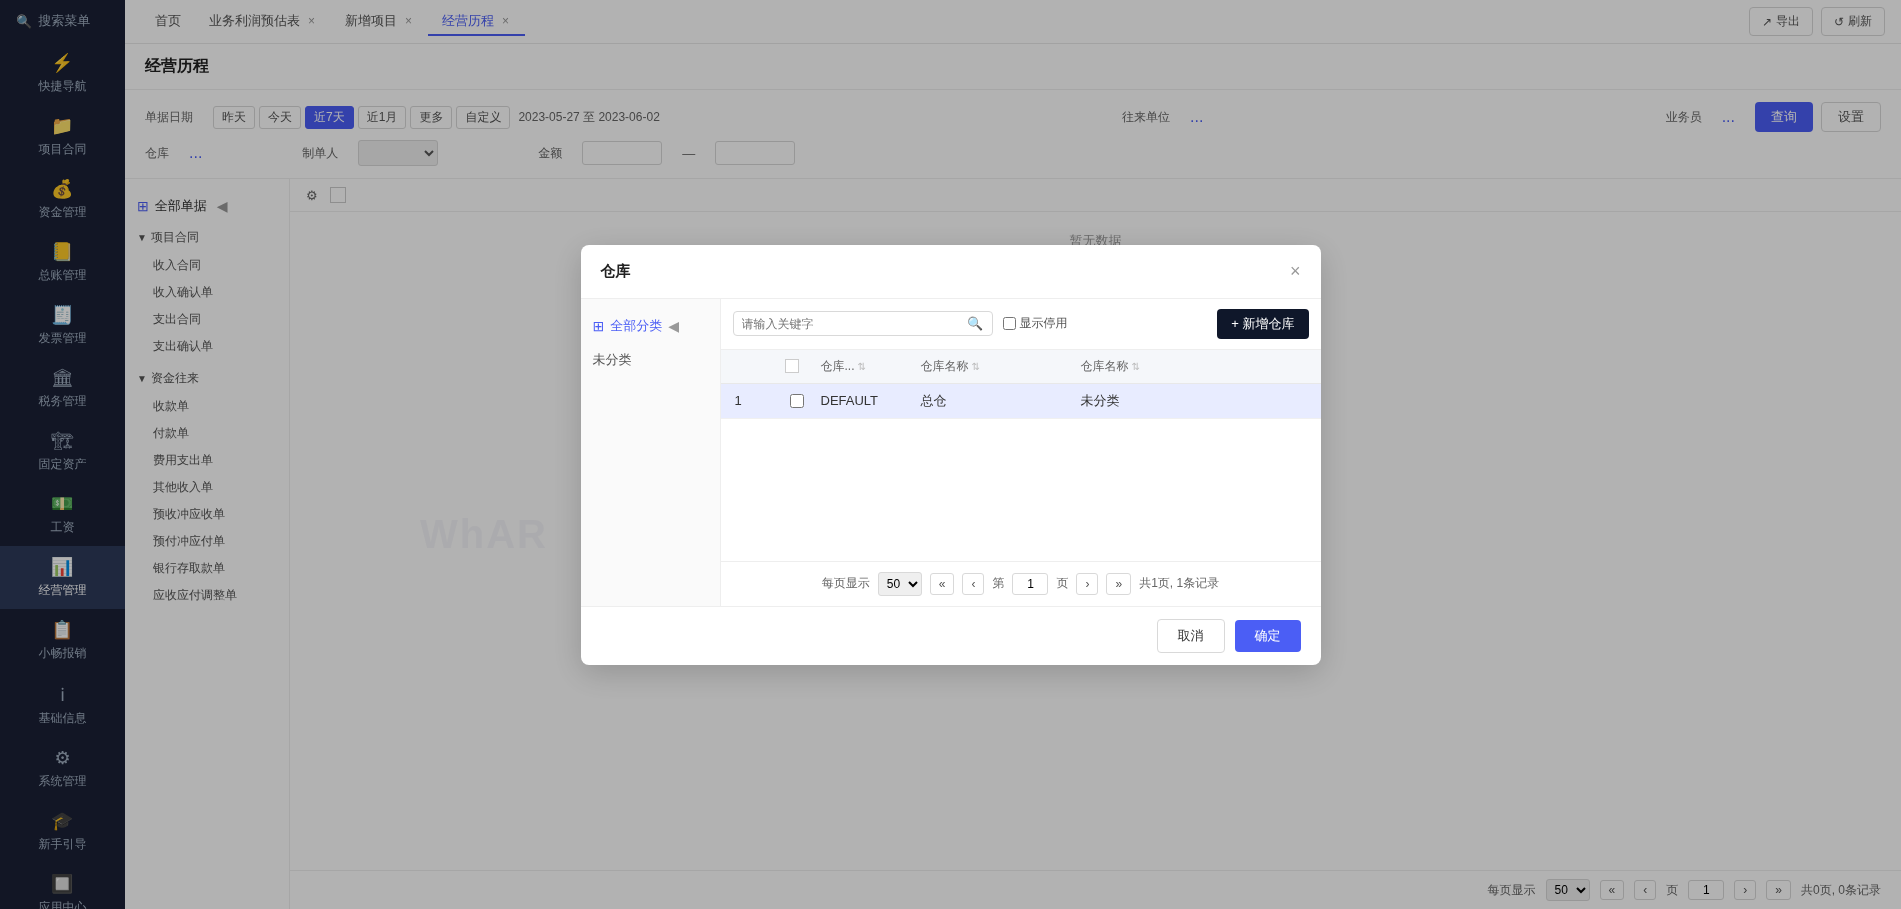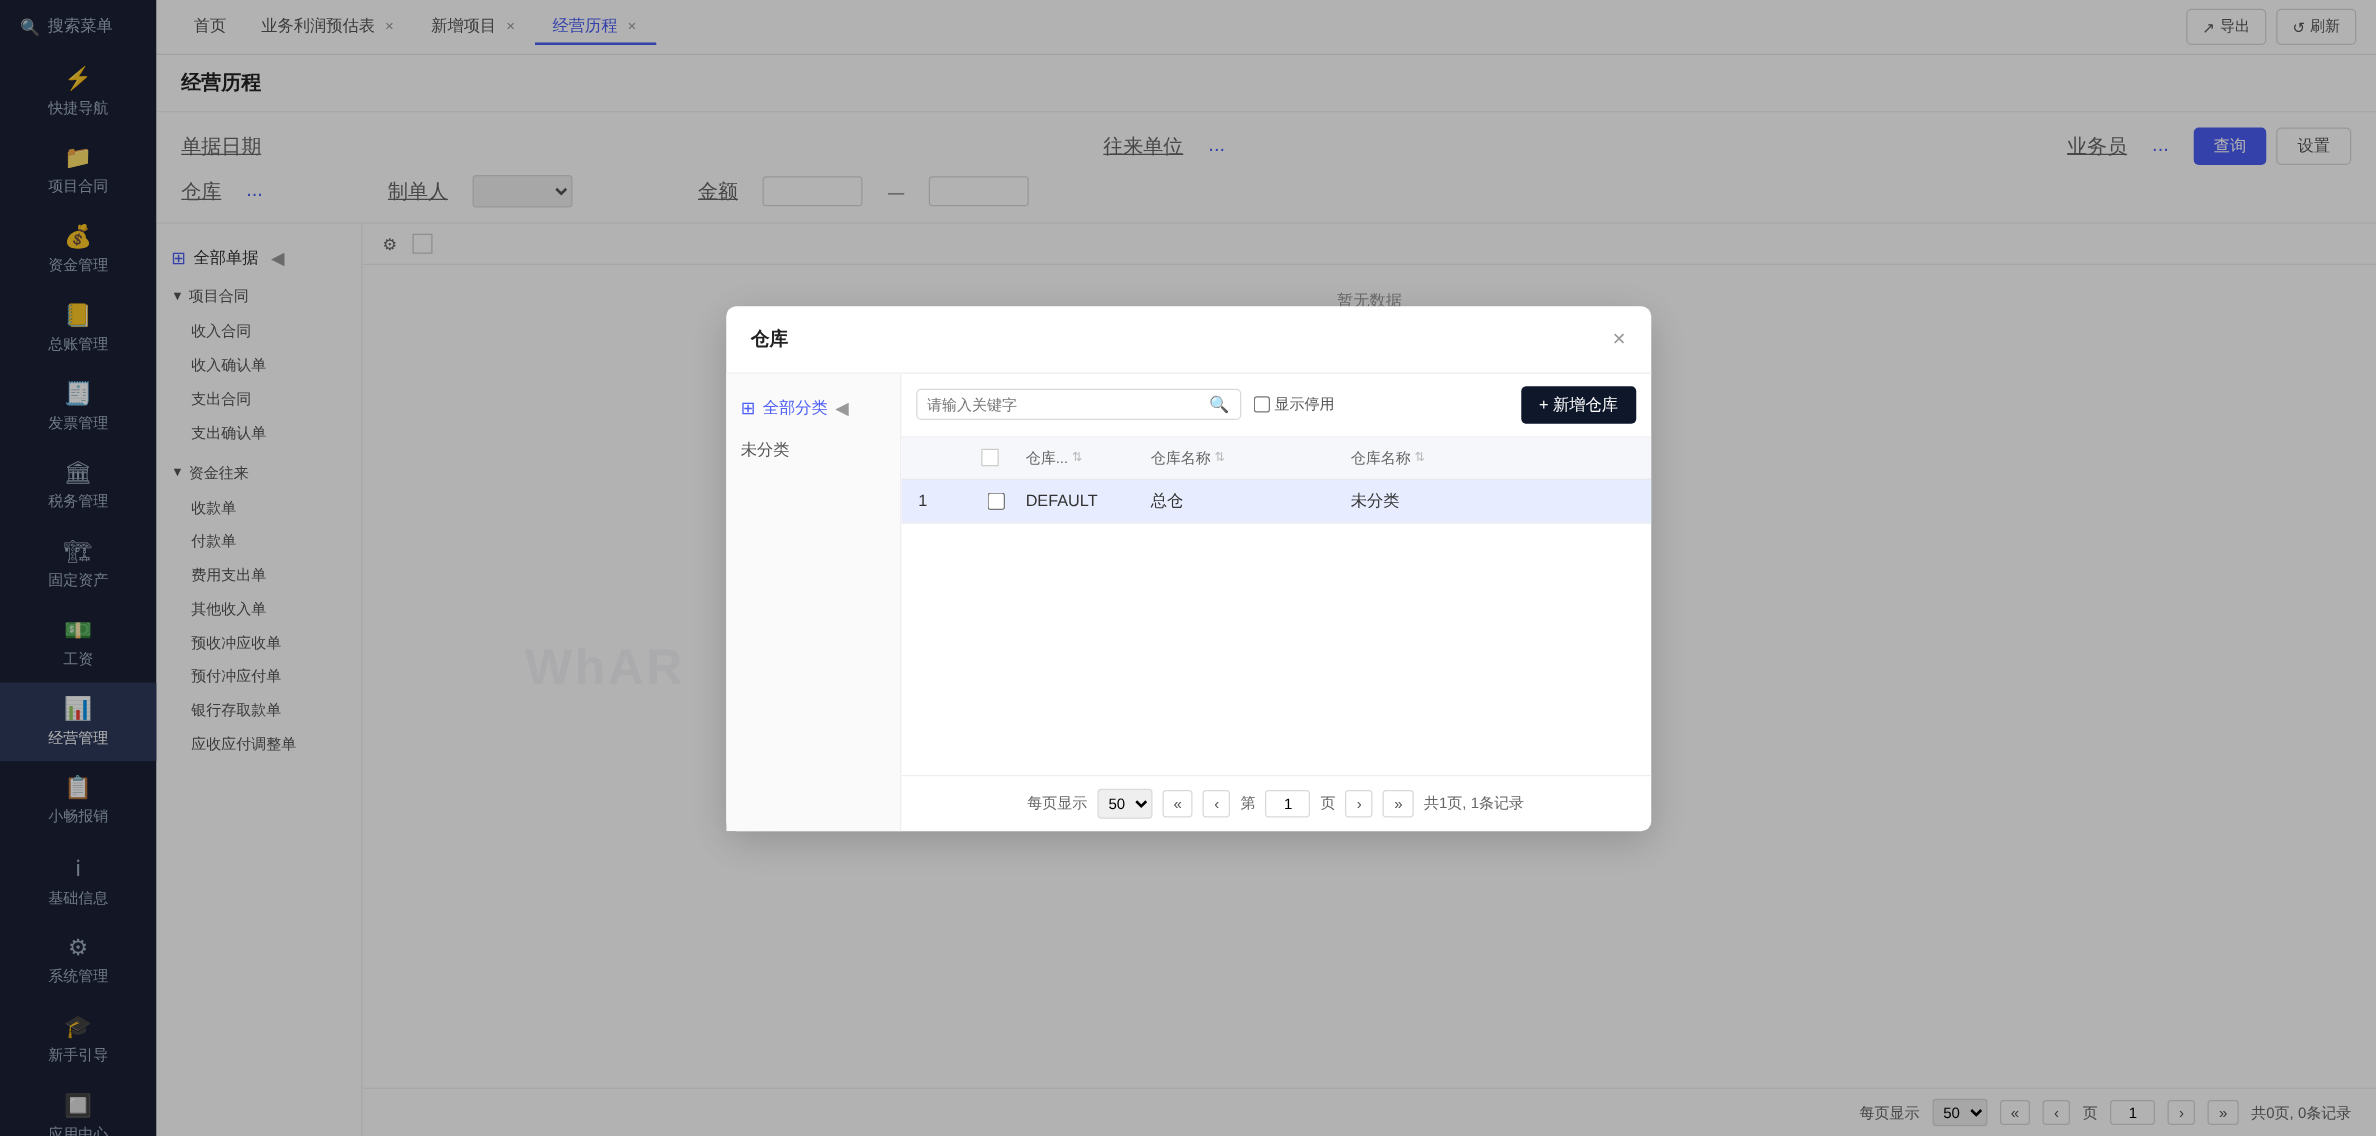--- a/index.html
+++ b/index.html
@@ -48,21 +48,21 @@
       display: flex; align-items: center; gap: 4px; padding: 5px 12px;
       border: 1px solid #d9d9d9; background: #fff; border-radius: 4px;
       font-size: 12px; color: #555; cursor: pointer;
     }
 
     
     .filter-area {
       background: #fff; padding: 12px 20px; border-bottom: 1px solid #eee;
     }
     .filter-row { display: flex; align-items: center; gap: 20px; margin-bottom: 8px; flex-wrap: wrap; }
-    .filter-label { font-size: 16px; color: #666; white-space: nowrap; text-decoration: underline; }
+    .filter-label { font-size: 12px; color: #666; white-space: nowrap; }
     .date-range-btns { display: flex; gap: 4px; align-items: center; }
     .date-btn {
       padding: 2px 8px; border: 1px solid #d9d9d9; background: #fff;
       border-radius: 3px; font-size: 12px; color: #555; cursor: pointer;
     }
     .date-btn.active { background: #4b5ef5; color: #fff; border-color: #4b5ef5; }
     .date-range-text { font-size: 12px; color: #666; margin-left: 4px; }
     .filter-dots { color: #4b5ef5; cursor: pointer; font-size: 16px; }
     .filter-row-2 { display: flex; align-items: center; gap: 20px; }
     .filter-select {
@@ -360,20 +360,29 @@
     </div>
   </div>
 
   <div class="page-header">
     <span class="page-title">经营历程</span>
   </div>
 
   <div class="filter-area">
     <div class="filter-row">
       <span class="filter-label">单据日期</span>
+      <div class="date-range-btns">
+        <button class="date-btn">昨天</button>
+        <button class="date-btn">今天</button>
+        <button class="date-btn active">近7天</button>
+        <button class="date-btn">近1月</button>
+        <button class="date-btn">更多</button>
+        <button class="date-btn">自定义</button>
+        <span class="date-range-text">2023-05-27 至 2023-06-02</span>
+      </div>
       <span style="flex:1"></span>
       <span class="filter-label">往来单位</span>
       <span class="filter-dots">...</span>
       <span style="flex:1"></span>
       <span class="filter-label">业务员</span>
       <span class="filter-dots">...</span>
       <div class="action-btns">
         <button class="btn-query">查询</button>
         <button class="btn-settings">设置</button>
       </div>
@@ -528,13 +537,17 @@
         <span>第</span>
         <input class="modal-page-input" type="text" value="1" style="">
         <span>页</span>
         <button class="modal-page-btn">›</button>
         <button class="modal-page-btn">»</button>
         <span>共1页, 1条记录</span>
       </div>
     </div>
   </div>
 
+  <div class="modal-footer">
+    <button class="btn-cancel">取消</button>
+    <button class="btn-confirm">确定</button>
+  </div>
 </div>
 
 </body></html>

